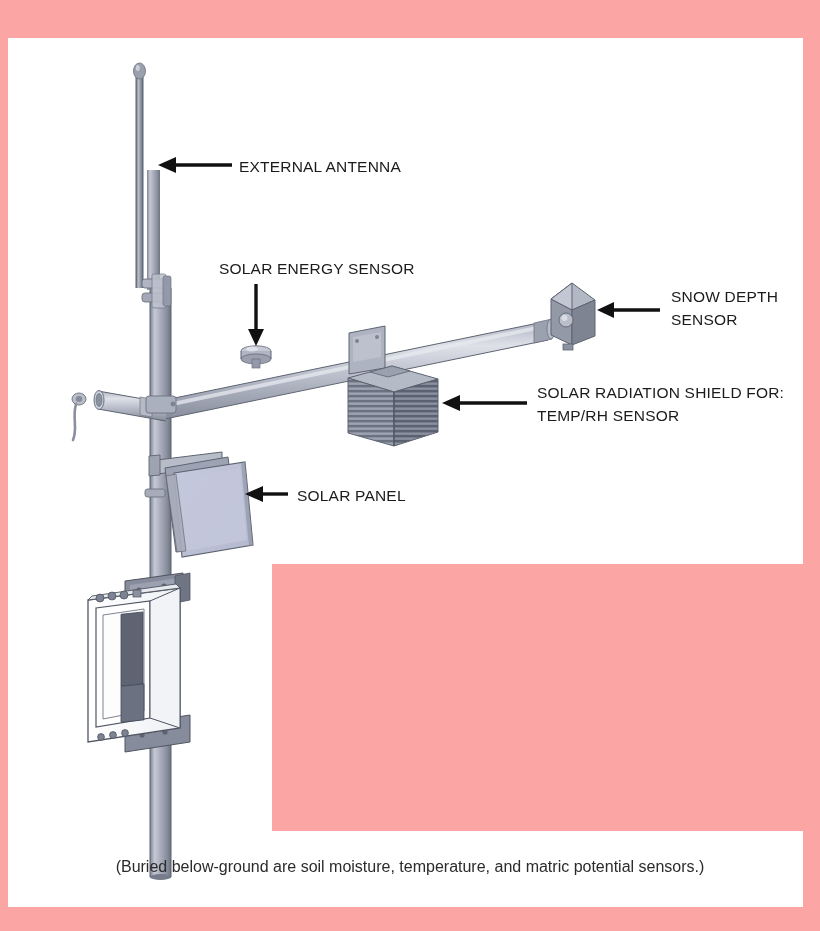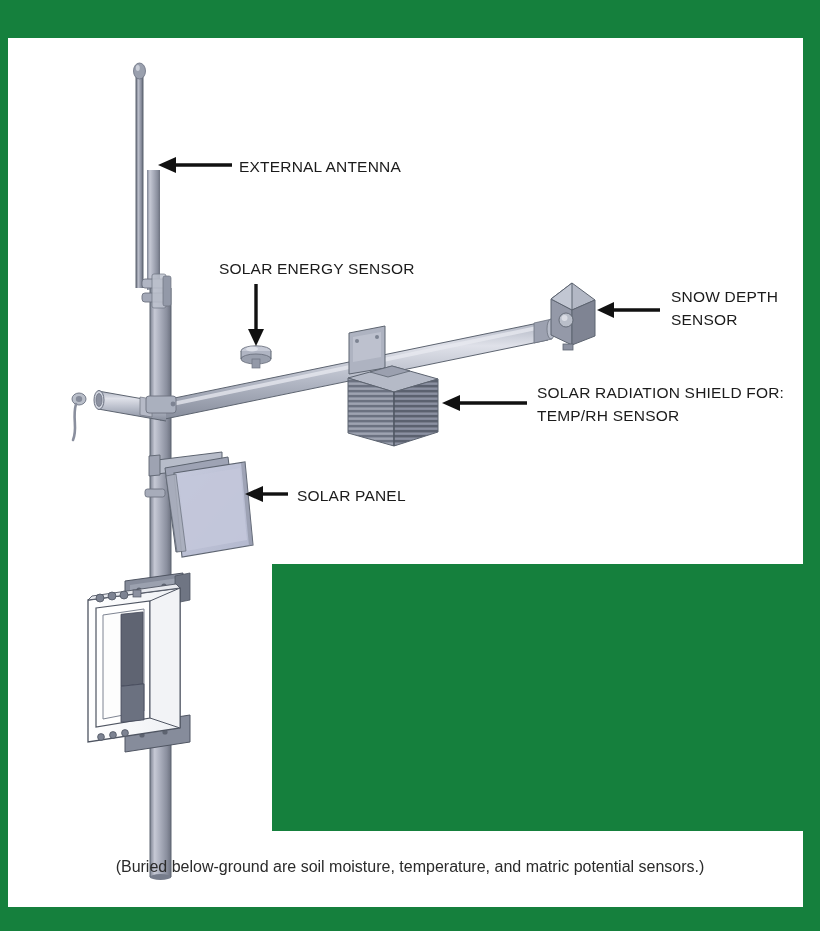--- a/index.html
+++ b/index.html
@@ -5,21 +5,21 @@
 <style>
   html, body {
     margin: 0;
     padding: 0;
     background: #ffffff;
   }
   #stage {
     position: relative;
     width: 820px;
     height: 931px;
-    background: #15803d;
+    background: #fca5a5;
     font-family: "Liberation Sans", "DejaVu Sans", sans-serif;
     overflow: hidden;
   }
   
   .panel-white {
     position: absolute;
     background: #ffffff;
   }
   #panel-top    { left: 8px;  top: 38px;  width: 795px; height: 526px; }
   #panel-mid    { left: 8px;  top: 564px; width: 264px; height: 267px; }

